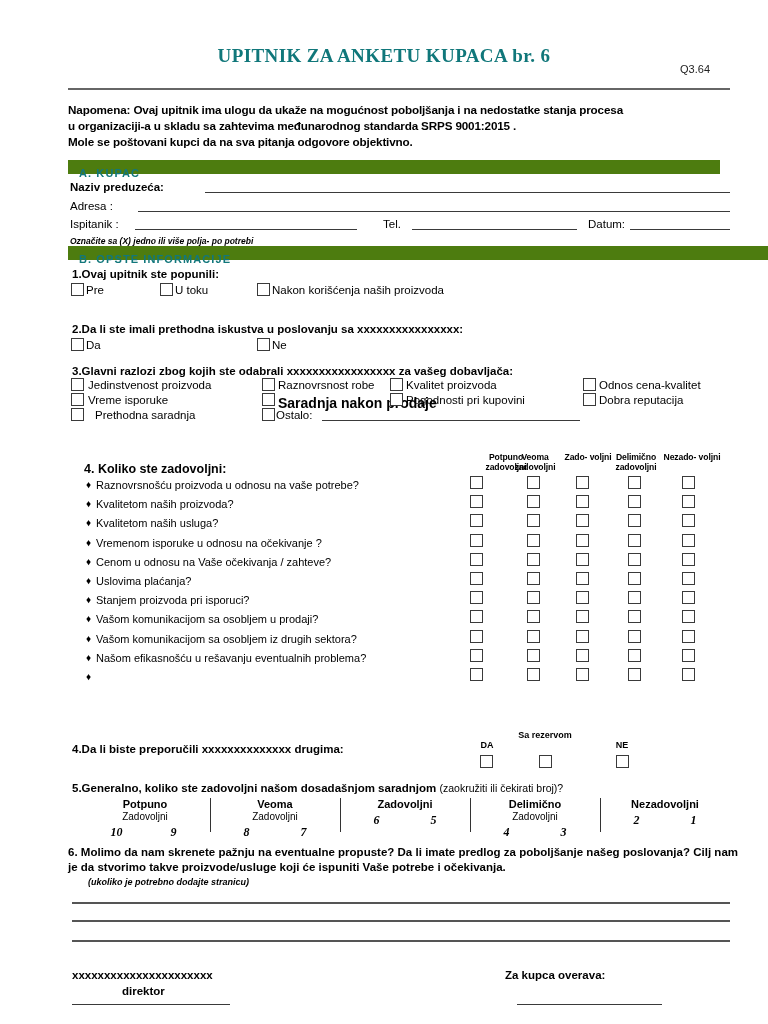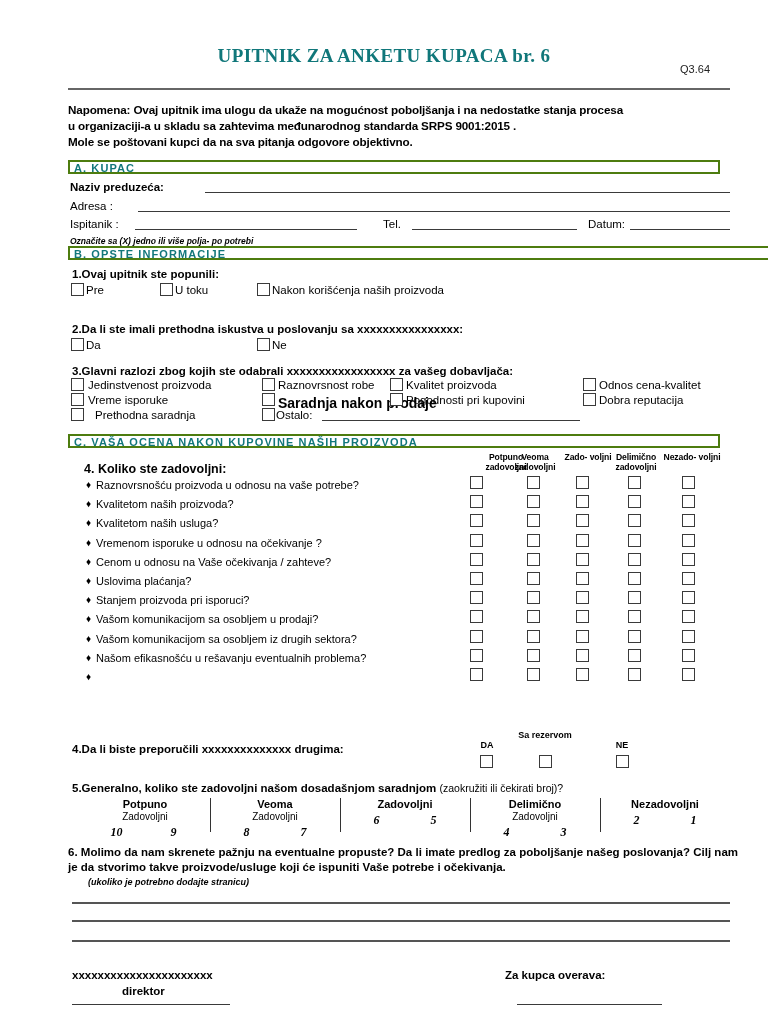--- a/index.html
+++ b/index.html
@@ -67,21 +67,21 @@
     font-weight: bold;
     line-height: 16.2px;
     letter-spacing: -0.15px;
   }
 
   
   .section-bar {
     position: absolute;
     left: 68px;
     height: 14px;
-    border: 2px solid #4d7c0f;
+    border: 7px solid #4d7c0f;
     background: #fff;
     box-sizing: border-box;
   }
   .section-bar .section-title {
     position: absolute;
     left: 4px;
     top: -1px;
     font-size: 11px;
     font-weight: bold;
     letter-spacing: 1.1px;
@@ -305,23 +305,20 @@
   <div class="cb" style="left:390px; top:378px;"></div>
   <div class="t lbl-n" style="left:406px; top:380px;">Kvalitet proizvoda</div>
   <div class="cb" style="left:390px; top:393px;"></div>
   <div class="t lbl-n" style="left:406px; top:395px;">Pogodnosti pri kupovini</div>
 
   <div class="cb" style="left:583px; top:378px;"></div>
   <div class="t lbl-n" style="left:599px; top:380px;">Odnos cena-kvalitet</div>
   <div class="cb" style="left:583px; top:393px;"></div>
   <div class="t lbl-n" style="left:599px; top:395px;">Dobra reputacija</div>
 
-  <div class="section-bar" style="top:434px; width:652px;">
-    <span class="section-title">C. VAŠA OCENA NAKON KUPOVINE NAŠIH PROIZVODA</span>
-  </div>
 
   <div class="rate-head" style="left:476px; top:453px;">Potpuno zadovoljni</div>
   <div class="rate-head" style="left:505px; top:453px;">Veoma zadovoljni</div>
   <div class="rate-head" style="left:558px; top:453px;">Zado- voljni</div>
   <div class="rate-head" style="left:606px; top:453px;">Delimično zadovoljni</div>
   <div class="rate-head" style="left:662px; top:453px;">Nezado- voljni</div>
 
   <div class="t" style="left:84px; top:463px; font-size:12.5px; font-weight:bold;">4. Koliko ste zadovoljni:</div>
 
   <div id="q4-rows">

